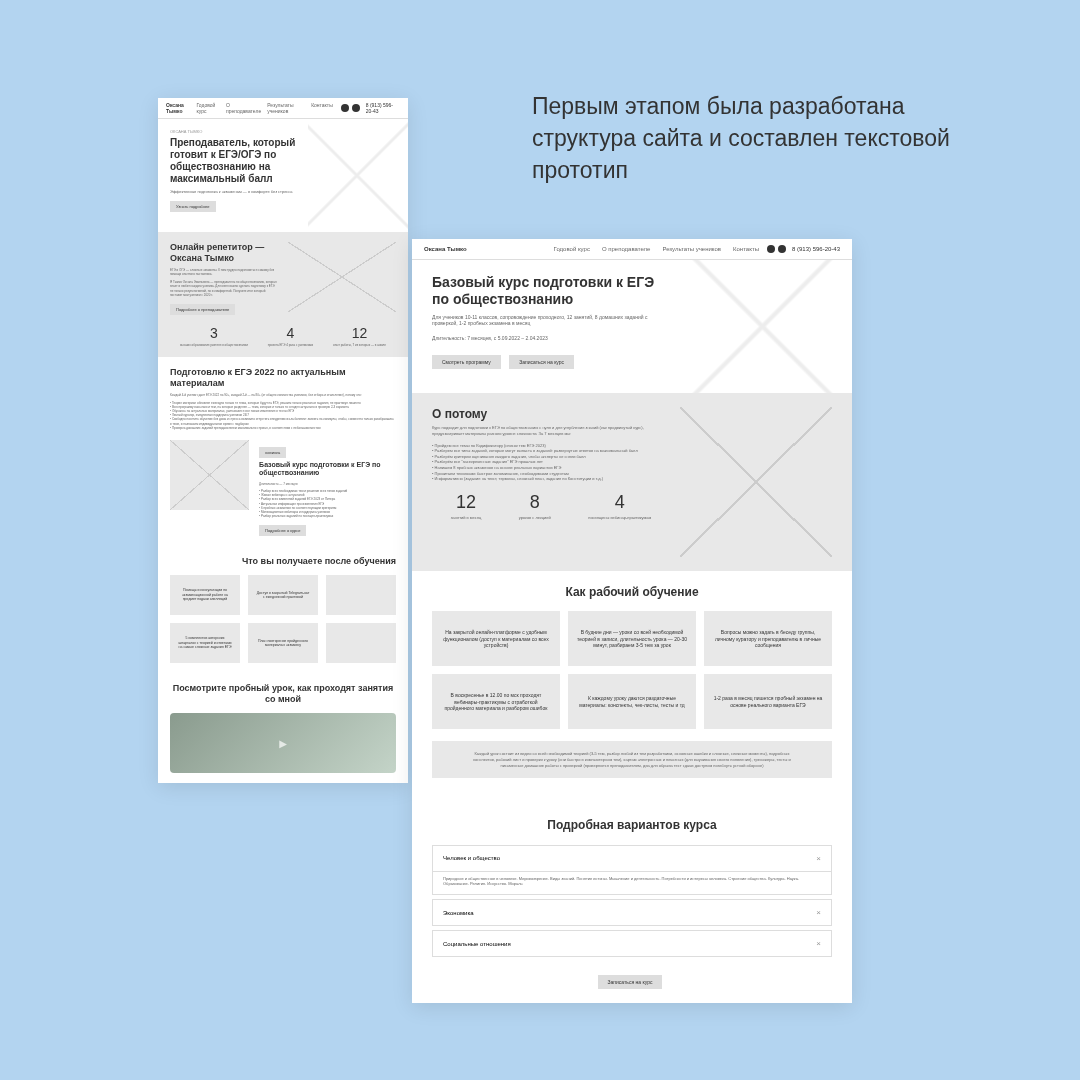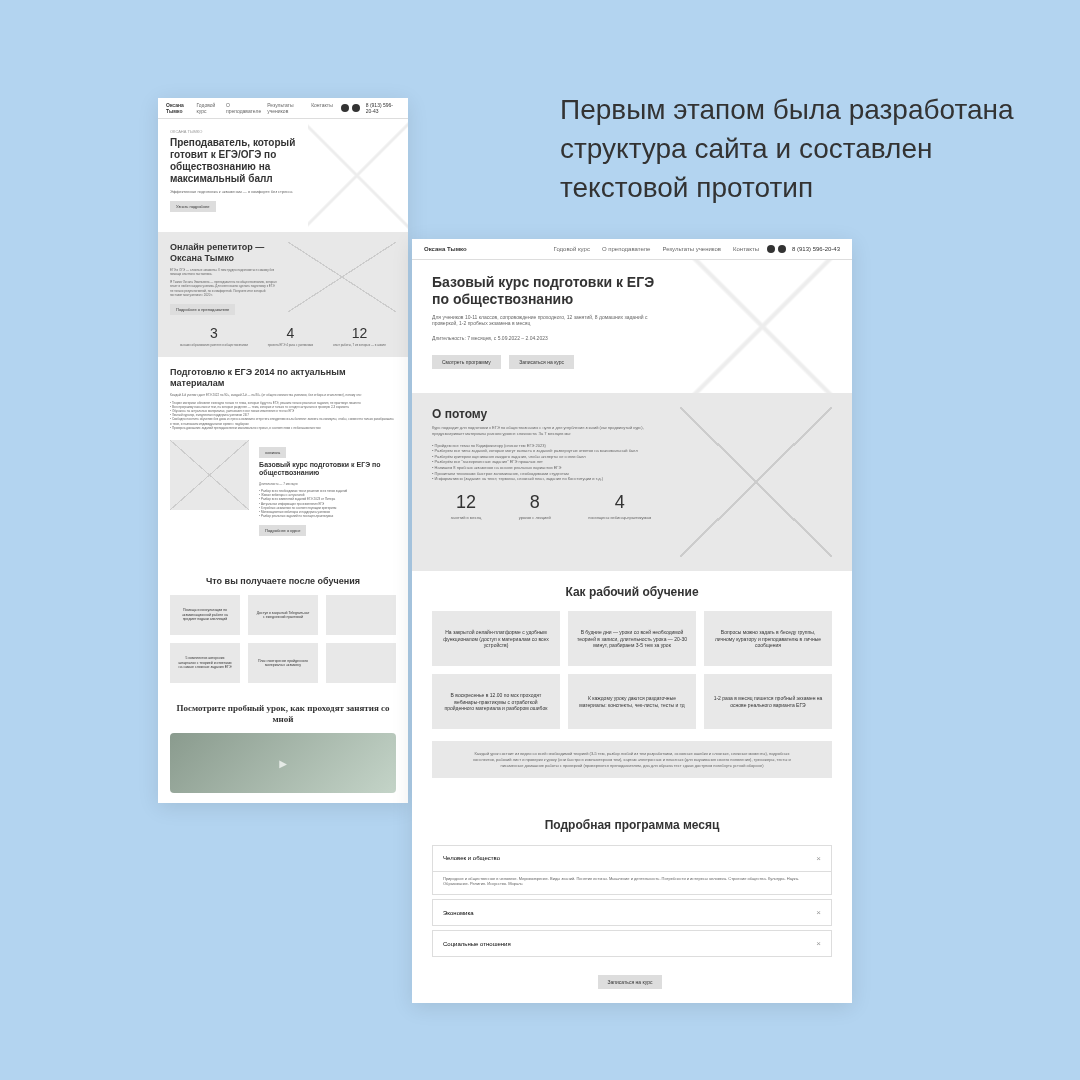--- a/index.html
+++ b/index.html
@@ -7,23 +7,23 @@
   width: 1080px;
   height: 1080px;
   background: #b3d4f0;
   font-family: Arial, sans-serif;
   position: relative;
   overflow: hidden;
 }
 .description {
   position: absolute;
   top: 90px;
-  left: 560px;
+  left: 532px;
   width: 460px;
-  font-size: 28px;
+  font-size: 23px;
   line-height: 1.4;
   color: #333;
 }
 .mockup {
   position: absolute;
   background: #bef264;
   box-shadow: 0 4px 20px rgba(0,0,0,0.1);
 }
 .mockup-left {
   top: 98px;
@@ -209,21 +209,21 @@
           <div class="stat-label">проекта ЕГЭ 4 раза с учениками</div>
         </div>
       <div>
           <div class="stat-num">12</div>
           <div class="stat-label">опыт работы, 7 из которых — в школе</div>
         </div>
     </div>
   </div>
 
   <div class="section section-white">
-    <h2>Подготовлю к ЕГЭ 2014 по актуальным материалам</h2>
+    <h2>Подготовлю к ЕГЭ 2022 по актуальным материалам</h2>
     <div class="tiny-text" style="margin:4px 0;">Каждый 4-й ученик сдает ЕГЭ 2022 на 90+, каждый 2-й — на 80+ (от общего количества учеников, без отбора и отчисления), потому что:</div>
     <div class="tiny-text" style="white-space:pre-line;">• Теория материал обновлен ежегодно только те темы, которые будут на ЕГЭ, решаем только реальные задания, не практикуя лишнего
 • Всю программу высылаю и тем, на которые разделен — тема, которые и только то сегодня актуально и проверю 2-3 варианта
 • Обучаюсь на актуальных материалах, учитываются все новые изменения в тестах ЕГЭ
 • Личный куратор, ежедневная поддержка учеников 24/7
 • Свободно посетить обучение без дома и стресса возможно отпустить внедрению из-за болезни: заявить на каникулы, чтобы, совместно только разобравшись в теме, и назначаем индивидуальное время с подбором
 • Проверка домашних заданий преподавателем максимально строгая, в соответствии с небольшим местом</div>
     <div class="two-col" style="margin-top:10px;">
       <div class="col img-placeholder" style="height:70px; flex:0 0 35%;"></div>
       <div class="col">
@@ -236,33 +236,33 @@
 • Актуальная информация про изменения ЕГЭ
 • 6 пробных экзаменов по соответствующим критериям
 • Мотивационные вебинары и поддержка учеников
 • Разбор реальных заданий по посещен-практикумах</div>
         <span class="btn">Подробнее о курсе</span>
       </div>
     </div>
   </div>
 
   <div class="section section-white">
-    <h2 style="text-align:center;margin-top:20px;">Что вы получаете после обучения</h2>
+    <h2 style="text-align:right;">Что вы получаете после обучения</h2>
     <div class="cards-grid" style="margin-top:8px;">
       <div class="card">Помощь и консультации по экзаменационной работе на предмет подачи апелляций</div>
       <div class="card">Доступ в закрытый Telegram-чат с ежедневной практикой</div>
       <div class="card"></div>
       <div class="card">5 комплектов авторских шпаргалок с теорией и ответами на самые сложные задания ЕГЭ</div>
       <div class="card">План повторения пройденного материала к экзамену</div>
       <div class="card"></div>
     </div>
   </div>
 
   <div class="section section-white">
-    <h2 style="text-align:center;font-family:Liberation Serif, serif;">Посмотрите пробный урок, как проходят занятия со мной</h2>
+    <h2 style="text-align:center;">Посмотрите пробный урок, как проходят занятия со мной</h2>
     <div class="video-thumb" style="margin-top:8px;"></div>
   </div>
 </div>
 
 <div class="mockup mockup-right">
   <div class="header-bar">
     <span class="logo">Оксана Тымко</span>
     <div class="nav">
       <span>Годовой курс</span>
       <span>О преподавателе</span>
@@ -327,21 +327,21 @@
       <div class="card">В будние дни — уроки со всей необходимой теорией в записи, длительность урока — 20-30 минут, разбираем 3-5 тем за урок</div>
       <div class="card">Вопросы можно задать в беседу группы, личному куратору и преподавателю в личные сообщения</div>
       <div class="card">В воскресенье в 12.00 по мск проходят вебинары-практикумы с отработкой пройденного материала и разбором ошибок</div>
       <div class="card">К каждому уроку даются раздаточные материалы: конспекты, чек-листы, тесты и тд</div>
       <div class="card">1-2 раза в месяц пишется пробный экзамен на основе реального варианта ЕГЭ</div>
     </div>
     <div class="note-box">Каждый урок состоит из видео со всей необходимой теорией (3-5 тем, разбор любой из тем разработчики, основные ошибки и сложные, сложные моменты), подробных конспектов, рабочий лист и проверки к уроку (они быстро в компьютерном тем), картам электронных и печатных (для выучивания своего появления), тренажеры, тесты и письменные домашние работы с проверкой (проверяются преподавателем, два для обрыва тест сдачи доступом погибнуть устной обороне)</div>
   </div>
 
   <div class="section section-white">
-    <h2 style="text-align:center; margin-bottom:12px;">Подробная программа месяц</h2>
+    <h2 style="text-align:center; margin-bottom:12px;">Подробная вариантов курса</h2>
     <div class="accordion-item">
       <span>Человек и общество</span>
       <span class="close-x">×</span>
     </div>
     <div class="acc-content" style="background:#fff; border:1px solid #ddd; border-top:none; margin-top:-4px; margin-bottom:4px;">Природное и общественное в человеке. Мировоззрение. Виды знаний. Понятие истины. Мышление и деятельность. Потребности и интересы человека. Строение общества. Культура. Наука. Образование. Религия. Искусство. Мораль</div>
     <div class="accordion-item">
       <span>Экономика</span>
       <span class="close-x">×</span>
     </div>
     <div class="accordion-item">

